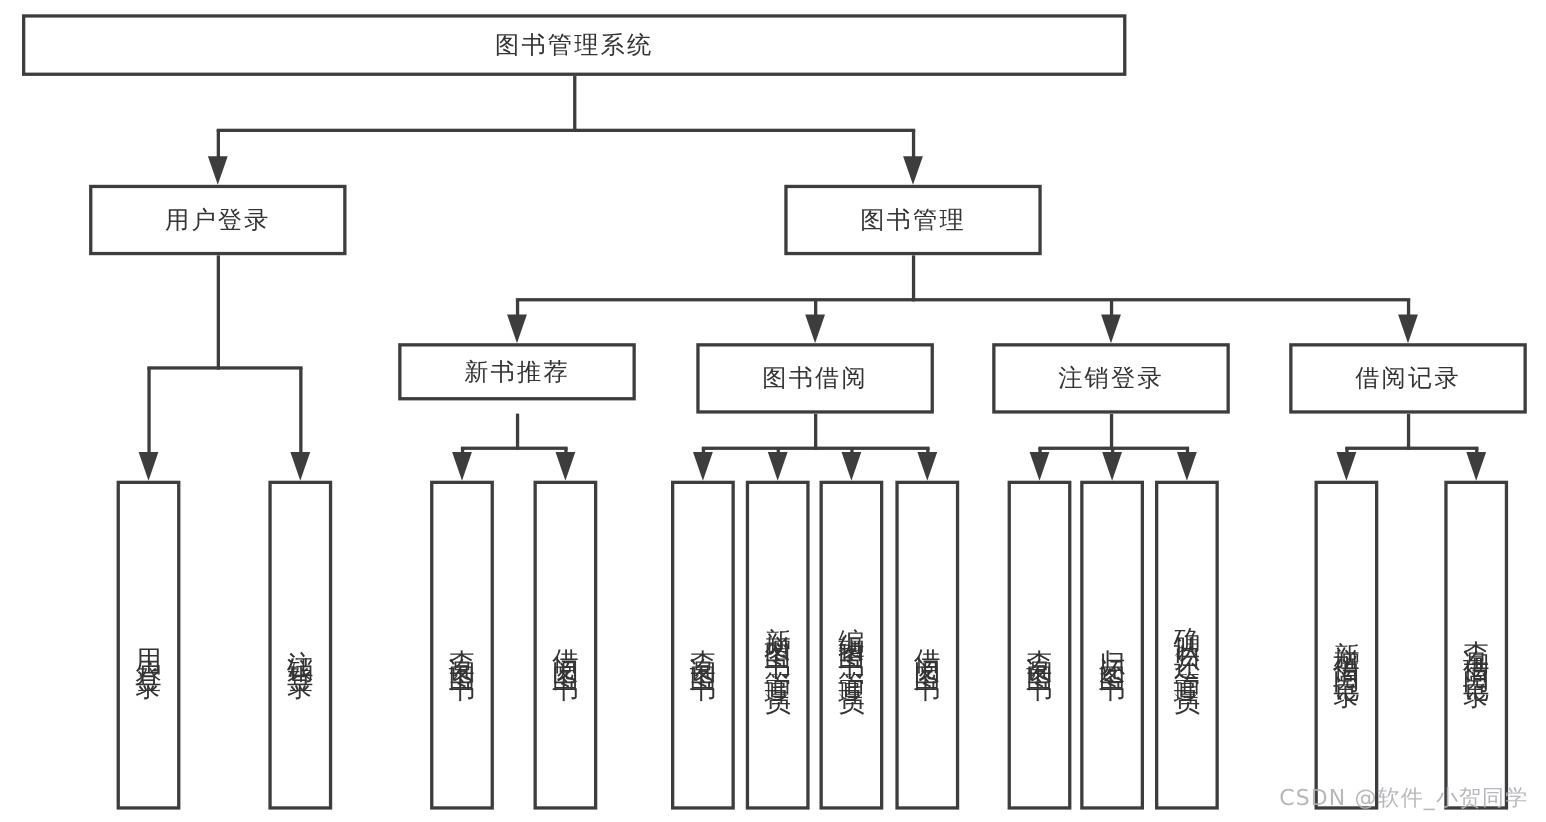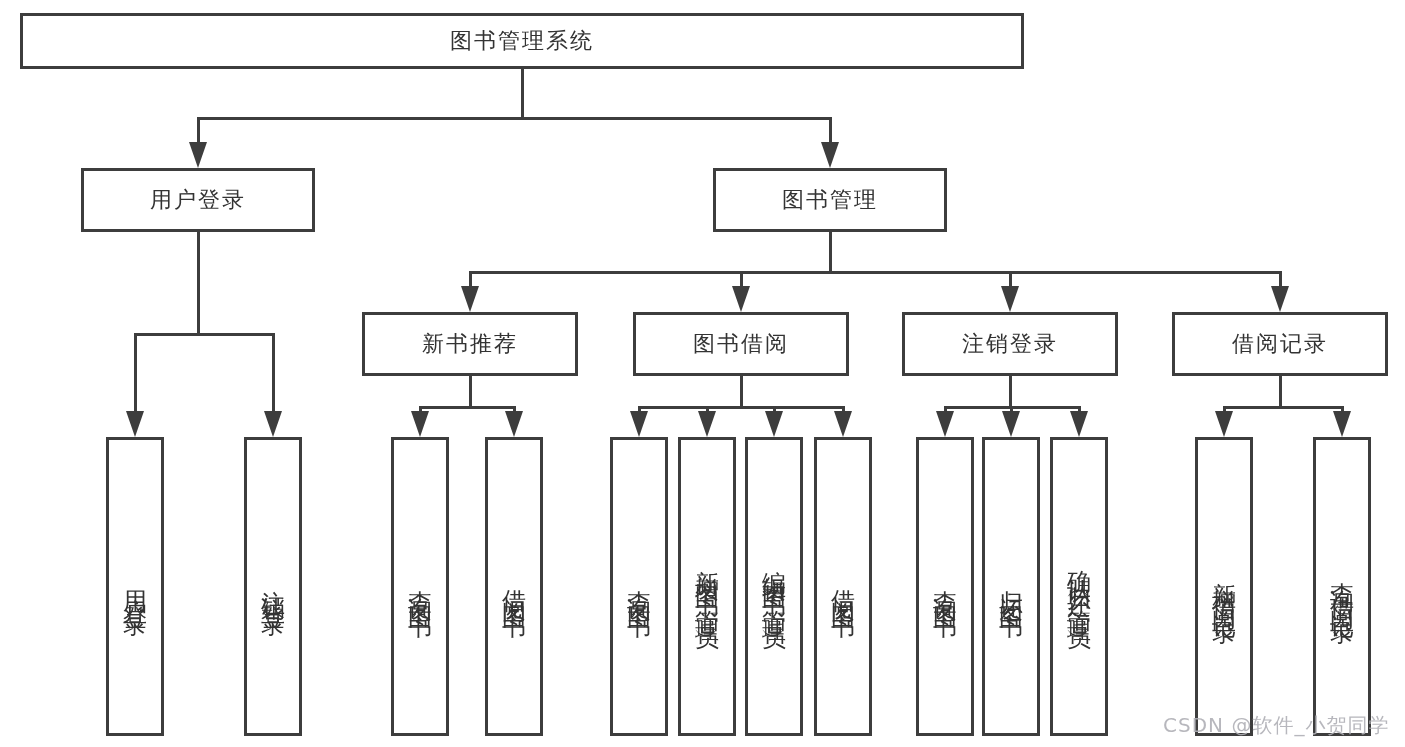--- a/index.html
+++ b/index.html
@@ -126,21 +126,21 @@
   <div id="nodes-layer">
       <div class="node" style="left: 20px; top: 13px; width: 1004px; height: 56px;">
         <span class="node-label">图书管理系统</span>
       </div>
       <div class="node" style="left: 81px; top: 168px; width: 234px; height: 64px;">
         <span class="node-label">用户登录</span>
       </div>
       <div class="node" style="left: 713px; top: 168px; width: 234px; height: 64px;">
         <span class="node-label">图书管理</span>
       </div>
-      <div class="node" style="left: 362px; top: 312px; width: 216px; height: 64px;">
+      <div class="node" style="left: 362px; top: 312px; width: 216px; height: 52px;">
         <span class="node-label">新书推荐</span>
       </div>
       <div class="node" style="left: 633px; top: 312px; width: 216px; height: 64px;">
         <span class="node-label">图书借阅</span>
       </div>
       <div class="node" style="left: 902px; top: 312px; width: 216px; height: 64px;">
         <span class="node-label">注销登录</span>
       </div>
       <div class="node" style="left: 1172px; top: 312px; width: 216px; height: 64px;">
         <span class="node-label">借阅记录</span>

